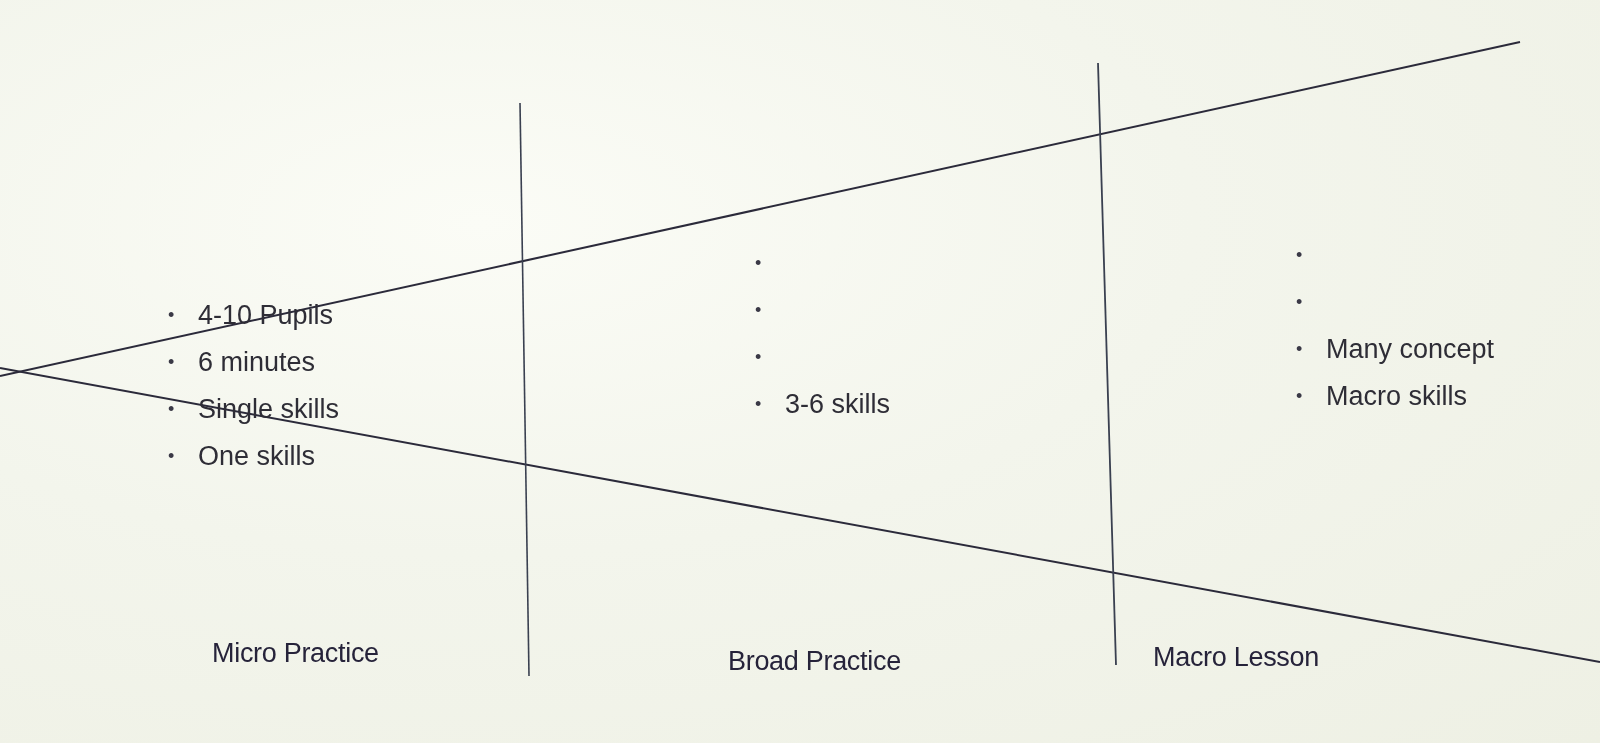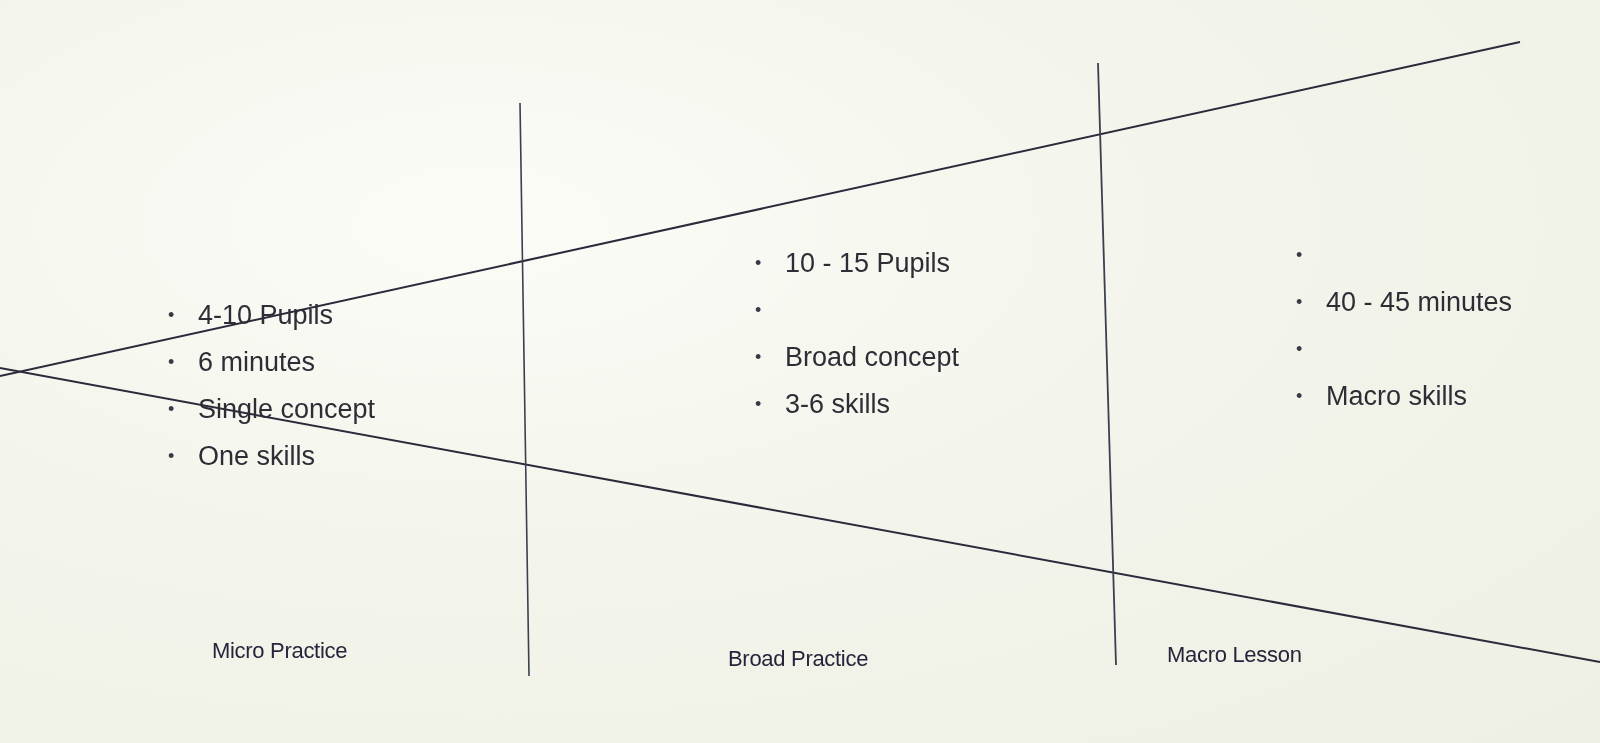--- a/index.html
+++ b/index.html
@@ -12,56 +12,56 @@
   .col { position:absolute; }
   ul.bullets { list-style:none; margin:0; padding:0; }
   ul.bullets li {
     position:relative; padding-left:30px; height:47px; line-height:47px;
     font-size:27px; color:#2e2d36; white-space:nowrap;
   }
   ul.bullets li .dot {
     position:absolute; left:0; top:0; font-size:18px; color:#3a3946;
   }
   .label {
-    position:absolute; font-size:22px; color:#26233a; font-weight:normal;
+    position:absolute; font-size:27px; color:#26233a; font-weight:normal;
     letter-spacing:-0.3px; white-space:nowrap;
   }
 </style>
 </head>
 <body>
 
 <svg class="lines" width="1600" height="743">
   <line x1="0" y1="376" x2="1520" y2="42" stroke="#2b2a3a" stroke-width="2"></line>
   <line x1="0" y1="368" x2="1600" y2="662" stroke="#2b2a3a" stroke-width="2"></line>
   <line x1="520" y1="103" x2="529" y2="676" stroke="#3a4050" stroke-width="1.6"></line>
   <line x1="1098" y1="63" x2="1116" y2="665" stroke="#3a4050" stroke-width="1.8"></line>
 </svg>
 
 <div class="col" style="left:168px; top:292px;">
   <ul class="bullets">
     <li><span class="dot">•</span><span>4-10 Pupils</span></li>
     <li><span class="dot">•</span><span>6 minutes</span></li>
-    <li><span class="dot">•</span><span>Single concept</span></li>
+    <li><span class="dot">•</span><span>Single skills</span></li>
     <li><span class="dot">•</span><span>One skills</span></li>
   </ul>
 </div>
 
 <div class="col" style="left:755px; top:240px;">
   <ul class="bullets">
-    <li><span class="dot">•</span><span>10 - 15 Pupils</span></li>
     <li><span class="dot">•</span></li>
-    <li><span class="dot">•</span><span>Broad  concept</span></li>
+    <li><span class="dot">•</span></li>
+    <li><span class="dot">•</span></li>
     <li><span class="dot">•</span><span>3-6 skills</span></li>
   </ul>
 </div>
 
 <div class="col" style="left:1296px; top:232px;">
   <ul class="bullets">
     <li><span class="dot">•</span></li>
-    <li><span class="dot">•</span><span>40 - 45 minutes</span></li>
     <li><span class="dot">•</span></li>
+    <li><span class="dot">•</span><span>Many  concept</span></li>
     <li><span class="dot">•</span><span>Macro skills</span></li>
   </ul>
 </div>
 
 <div class="label" style="left:212px; top:638px;">Micro Practice</div>
 <div class="label" style="left:728px; top:646px;">Broad Practice</div>
-<div class="label" style="left:1153px; top:642px;margin-left:14px;">Macro Lesson</div>
+<div class="label" style="left:1153px; top:642px;">Macro Lesson</div>
 
 </body></html>

